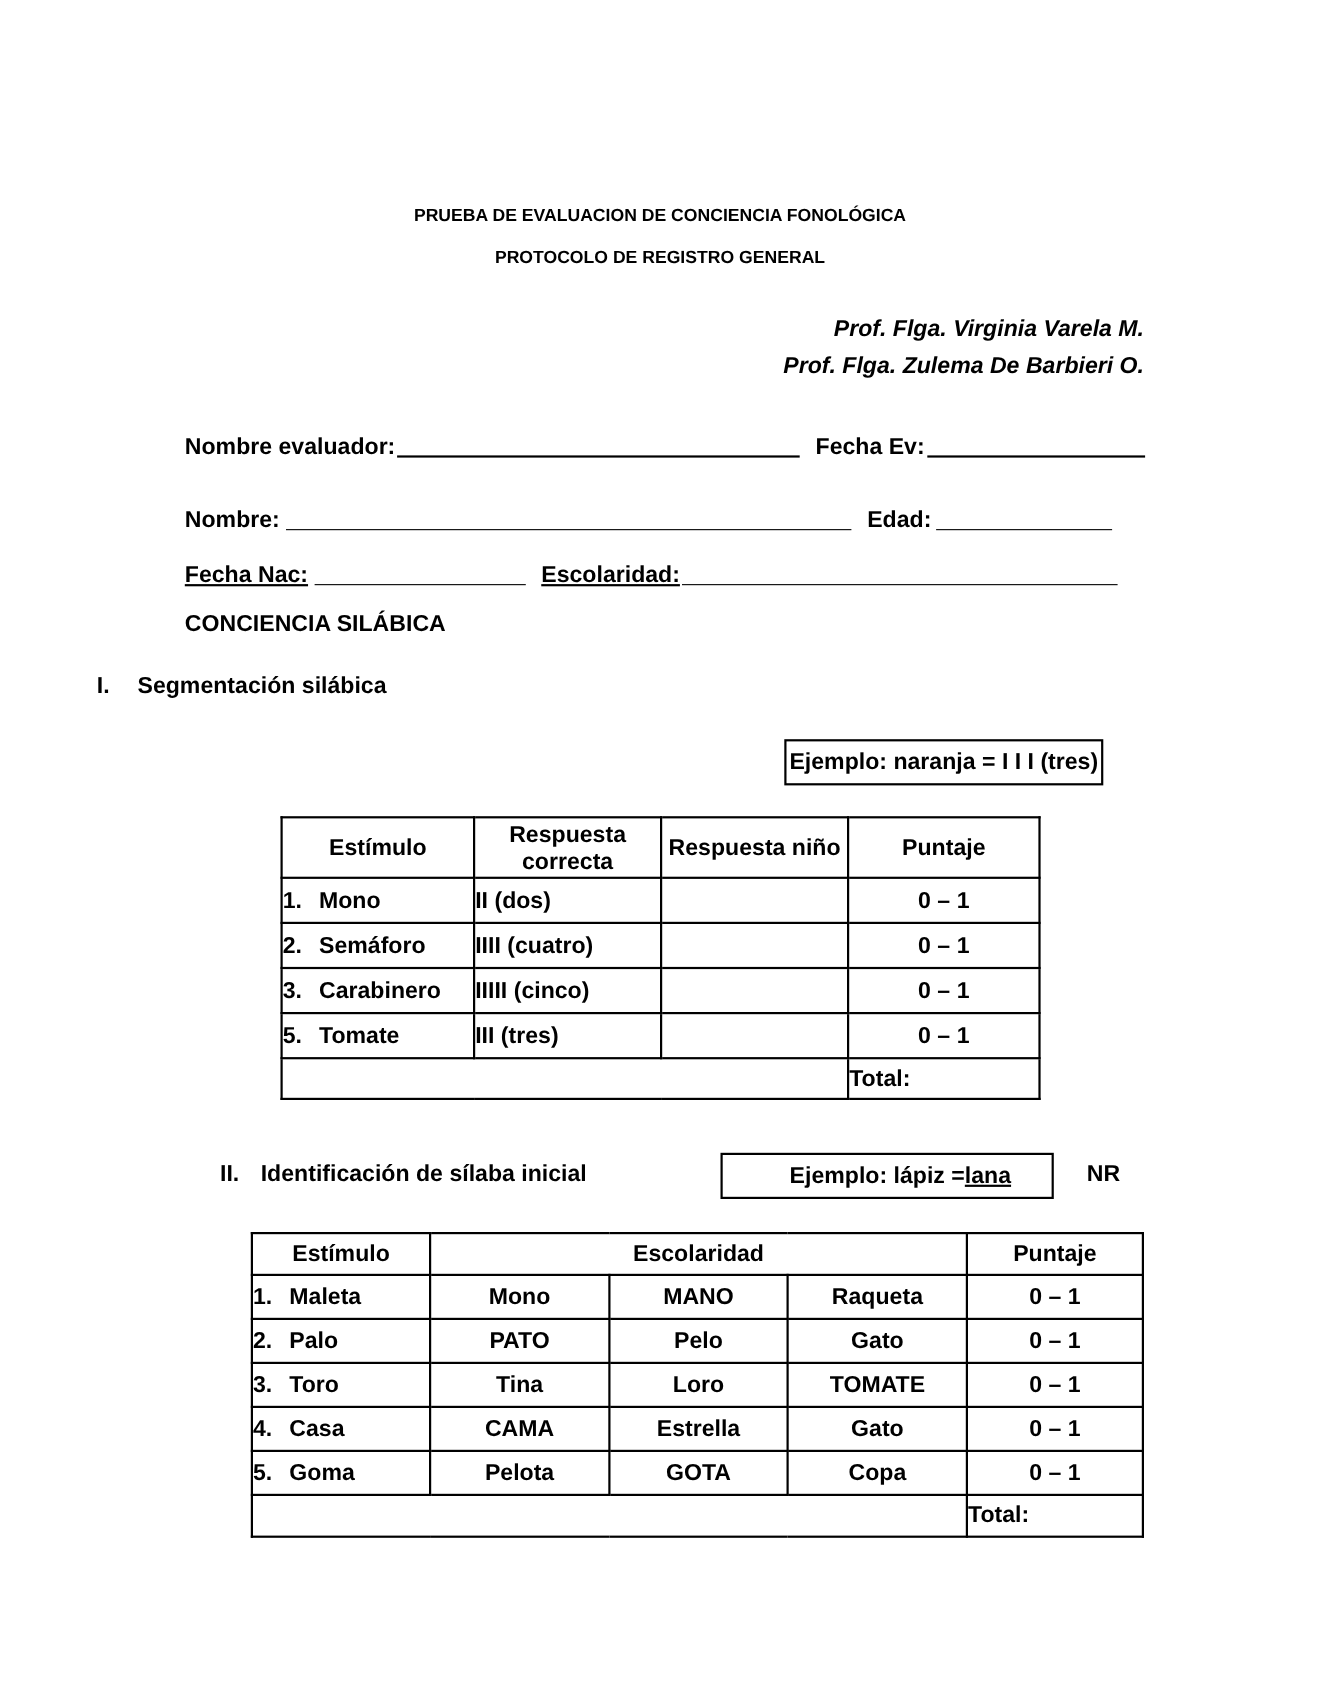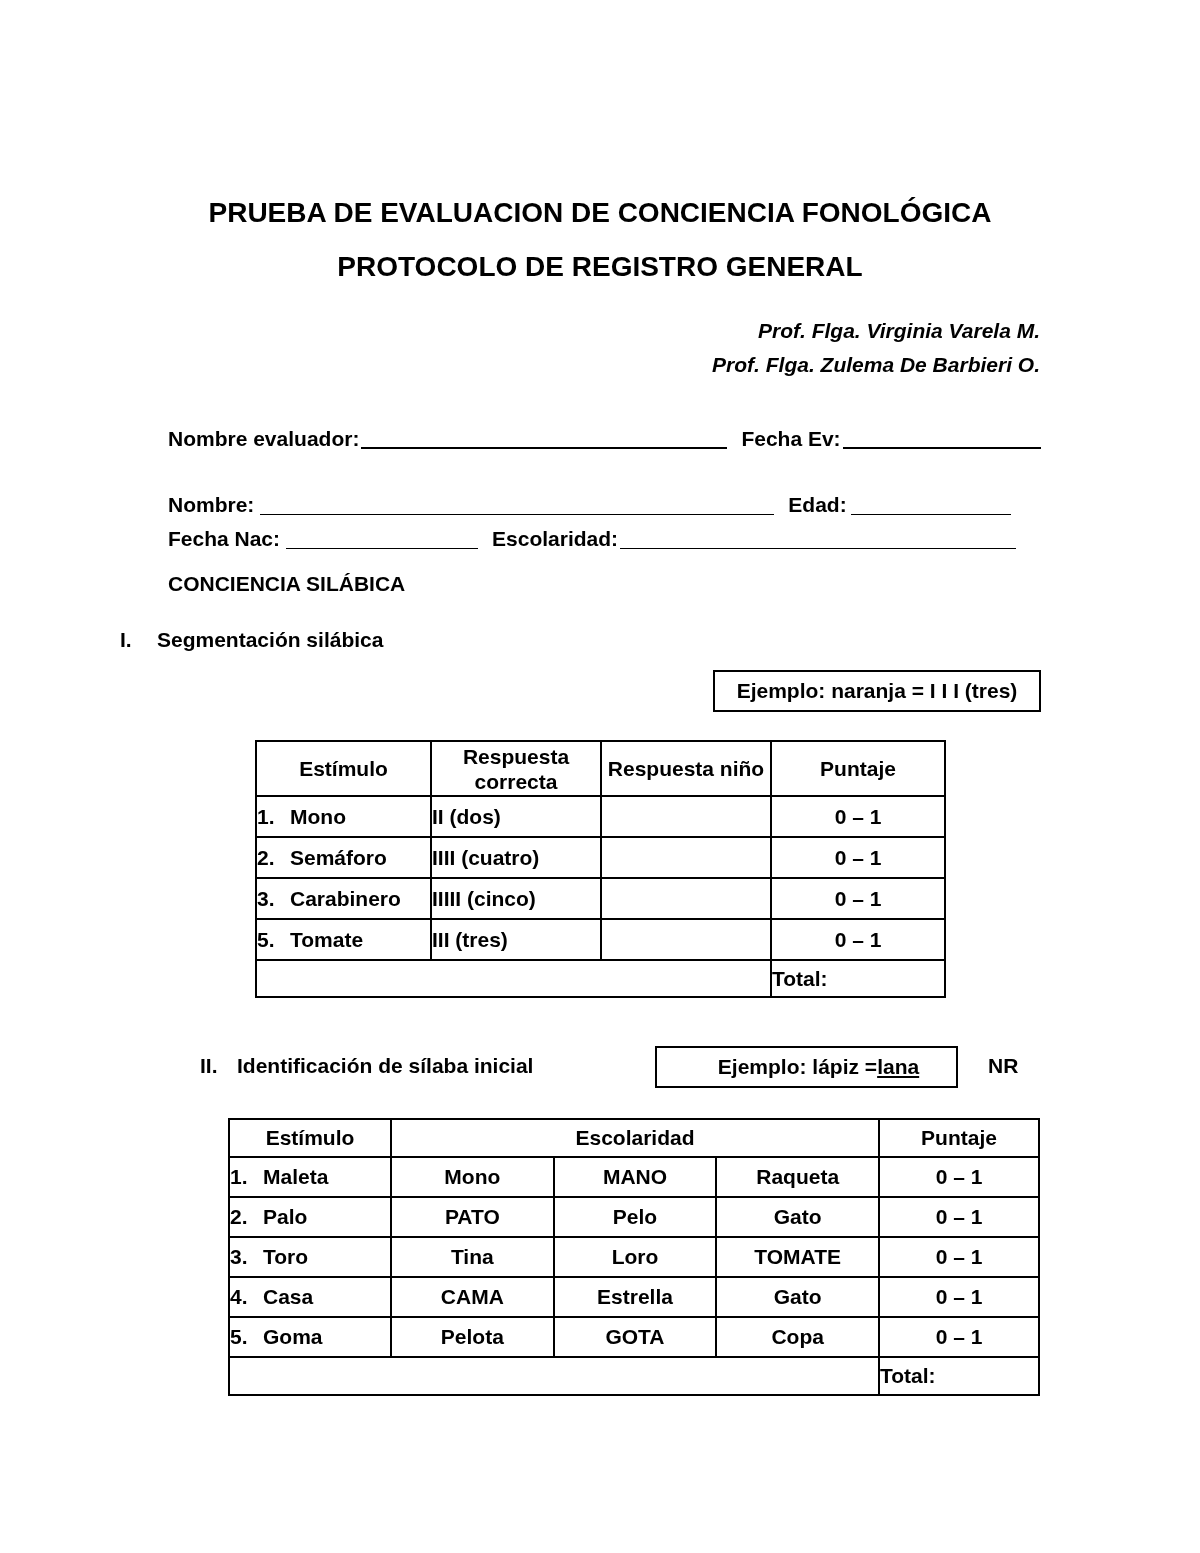--- a/index.html
+++ b/index.html
@@ -9,23 +9,23 @@
     width: 1200px;
     height: 1553px;
     margin: 0 auto;
     background: #ffffff;
     color: #000000;
     font-family: "Liberation Sans", sans-serif;
     font-weight: 700;
     overflow: hidden;
   }
   .title-line {
-    margin: 16px;
+    margin: 0;
     text-align: center;
-    font-size: 28px;
+    font-size: 16px;
     line-height: 38px;
     font-weight: 700;
   }
   .title-block { padding-top: 178px; }
   .authors {
     margin-top: 28px;
     margin-right: 160px;
     text-align: right;
     font-style: italic;
     font-size: 21px;
@@ -33,21 +33,21 @@
   }
   .form-line {
     margin-left: 168px;
     width: 862px;
     font-size: 21px;
     line-height: 30px;
     white-space: nowrap;
   }
   .fl-1 { margin-top: 42px; }
   .fl-2 { margin-top: 36px; }
-  .fl-3 { margin-top: 4px; }
+  .fl-3 { margin-top: 20px; text-decoration: underline; }
   .blank {
     display: inline-block;
     position: relative;
     top: 3px;
     height: 1em;
     border-bottom: 2px solid #000;
   }
   .blank.thin { border-bottom-width: 1px; }
   .b-eval { width: 366px; margin-left: 2px; }
   .b-fechaev { width: 198px; margin-left: 2px; }
@@ -56,33 +56,33 @@
   .b-fechanac { width: 192px; margin-left: 6px; }
   .b-escolaridad { width: 396px; margin-left: 2px; }
   .gap-sm { display: inline-block; width: 14px; }
   .section-heading {
     margin-top: 18px;
     margin-left: 168px;
     font-size: 21px;
   }
   .roman-line {
     margin-top: 32px;
-    margin-left: 120px;
+    margin-left: 88px;
     font-size: 21px;
   }
   .roman-num { display: inline-block; width: 37px; }
   .example-box {
     border: 2px solid #000;
     height: 42px;
     display: flex;
     align-items: center;
     justify-content: center;
     font-size: 21px;
   }
-  .ex1 { margin-top: 18px; margin-left: 713px; width: 328px; }
+  .ex1 { margin-top: 36px; margin-left: 713px; width: 290px; }
   .doc-table {
     border-collapse: collapse;
     table-layout: fixed;
     font-size: 21px;
     font-weight: 700;
   }
   .doc-table td, .doc-table th {
     border: 2px solid #000;
     padding: 0;
     vertical-align: middle;

